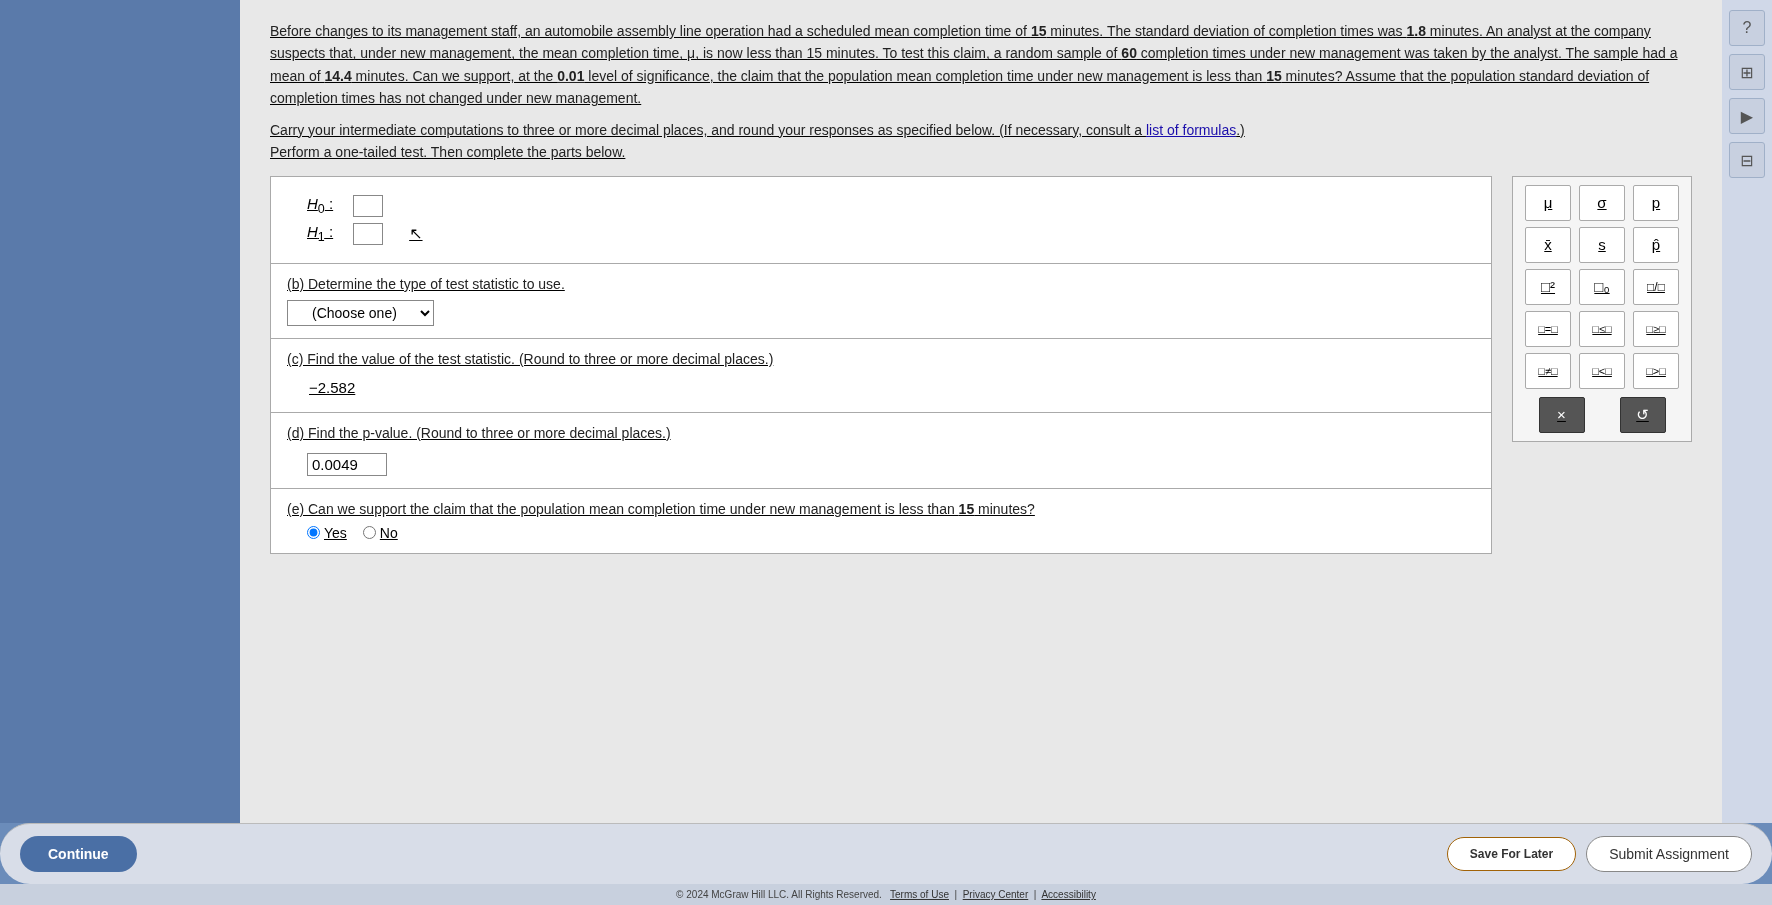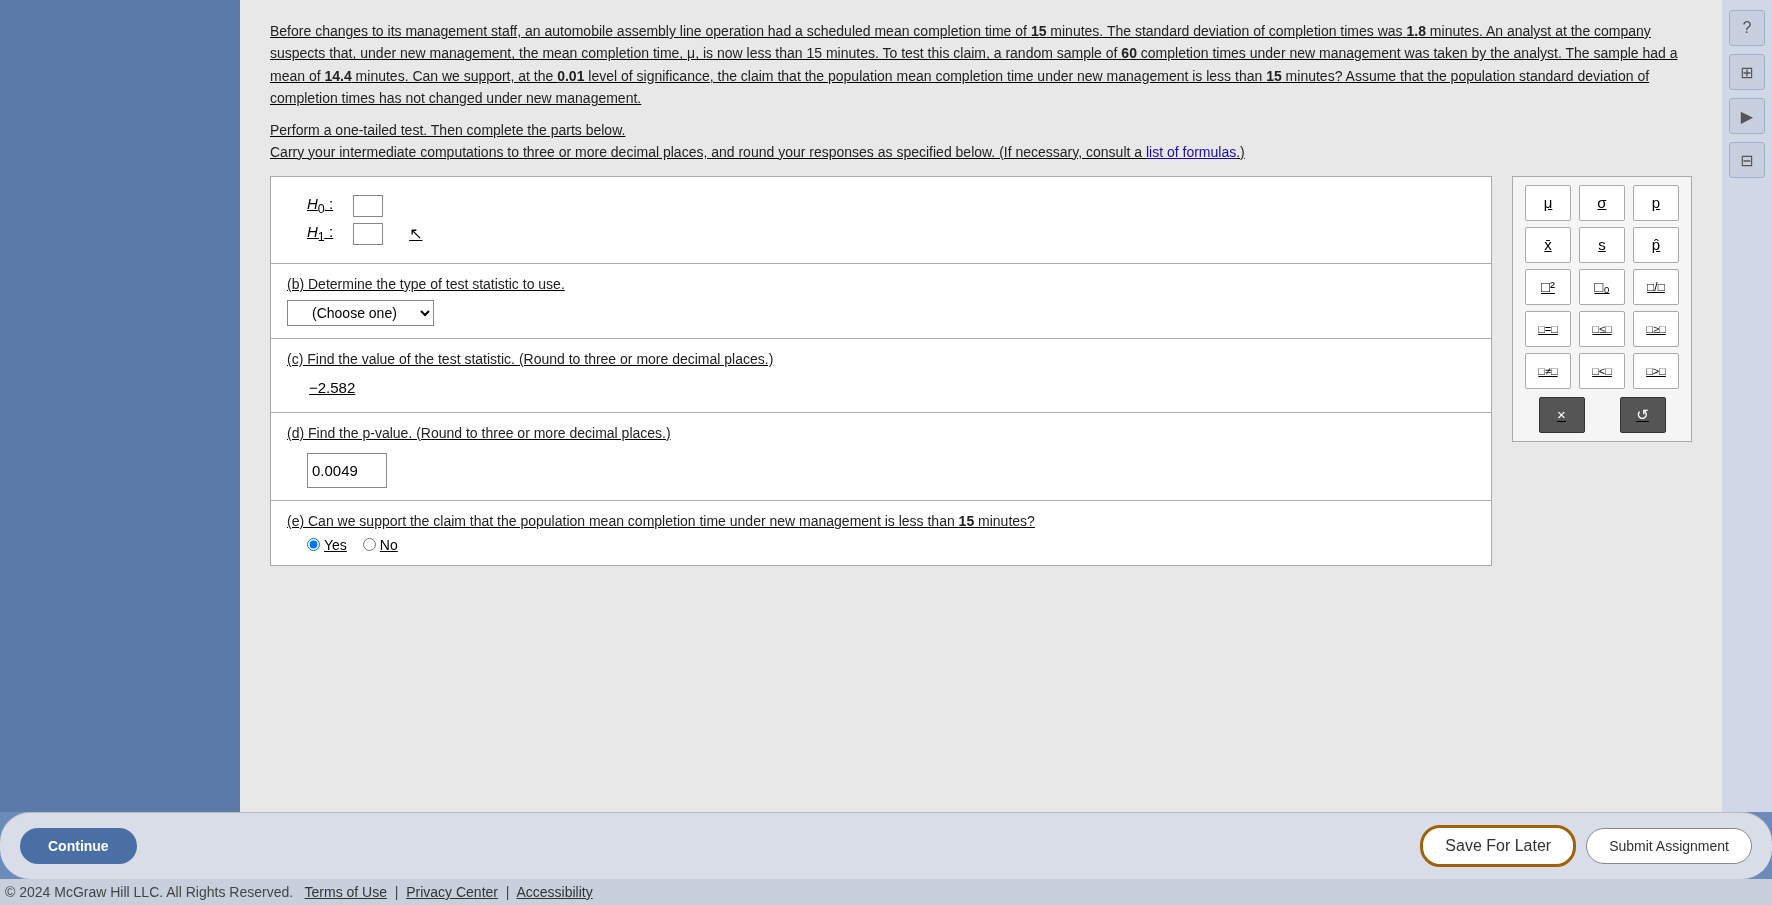--- a/index.html
+++ b/index.html
@@ -195,38 +195,40 @@
       border: none;
       border-radius: 20px;
       padding: 10px 28px;
       font-size: 14px;
       font-weight: bold;
       cursor: pointer;
     }
     .btn-save {
       background: #fff;
       color: #333;
-      border: 3px solid #a16207;
+      border: 1px solid #a16207;
       border-radius: 20px;
       padding: 9px 22px;
-      font-size: 16px;
-      cursor: pointer;
+      font-size: 12px;
+      cursor: pointer;
+      font-weight: bold;
     }
     .btn-submit {
       background: #fff;
       color: #333;
       border: 1px solid #888;
       border-radius: 20px;
       padding: 9px 22px;
       font-size: 14px;
       cursor: pointer;
     }
     .copyright-bar {
       background: #c8d0de;
-      font-size: 14px;
+      text-align: center;
+      font-size: 10px;
       color: #444;
       padding: 5px;
     }
     .copyright-bar a {
       color: #333;
     }
     .underline { text-decoration: underline; }
     .arrow-cursor {
       display: inline-block;
       font-size: 16px;
@@ -239,24 +241,24 @@
 <div class="main-wrapper">
 
   <div class="left-sidebar"></div>
 
   <div class="content-area">
 
     <p class="problem-text">
       Before changes to its management staff, an automobile assembly line operation had a scheduled mean completion time of <span class="bold">15</span> minutes. The standard deviation of completion times was <span class="bold">1.8</span> minutes. An analyst at the company suspects that, under new management, the mean completion time, μ, is now less than 15 minutes. To test this claim, a random sample of <span class="bold">60</span> completion times under new management was taken by the analyst. The sample had a mean of <span class="bold">14.4</span> minutes. Can we support, at the <span class="underline bold">0.01</span> level of significance, the claim that the population mean completion time under new management is less than <span class="bold">15</span> minutes? Assume that the population standard deviation of completion times has not changed under new management.
     </p>
 
-    <p class="instructions">Perform a one-tailed test. Then complete the parts below.</p>
     <p class="instructions">
       Carry your intermediate computations to three or more decimal places, and round your responses as specified below. (If necessary, consult a <a href="#">list of formulas</a>.)
     </p>
+    <p class="instructions">Perform a one-tailed test. Then complete the parts below.</p>
 
     <div class="main-content-box">
 
       <div class="question-panel">
 
         <div class="question-row">
           <div class="hypothesis-line">
             <span><em>H</em><sub>0</sub> :</span>
             <span class="input-box"></span>
           </div>
@@ -284,21 +286,21 @@
           <div class="question-label">
             (c) Find the value of the test statistic. (Round to three or more decimal places.)
           </div>
           <div class="test-stat-value">−2.582</div>
         </div>
 
         <div class="question-row">
           <div class="question-label">
             (d) Find the p-value. (Round to three or more decimal places.)
           </div>
-          <div class="pvalue-input" style="display:inline-block; margin-left:20px; margin-top:4px; border:1px solid #888; padding:8px 4px; font-size:15px;">0.0049</div>
+          <div class="pvalue-input" style="display:inline-block; margin-left:20px; margin-top:4px; border:1px solid #888; padding:2px 4px; font-size:15px;">0.0049</div>
         </div>
 
         <div class="question-row">
           <div class="question-label">
             (e) Can we support the claim that the population mean completion time under new management is less than <strong>15</strong> minutes?
           </div>
           <div class="radio-group">
             <label class="radio-label">
               <input type="radio" name="support" value="yes" checked="" style="">
               <span>Yes</span>

